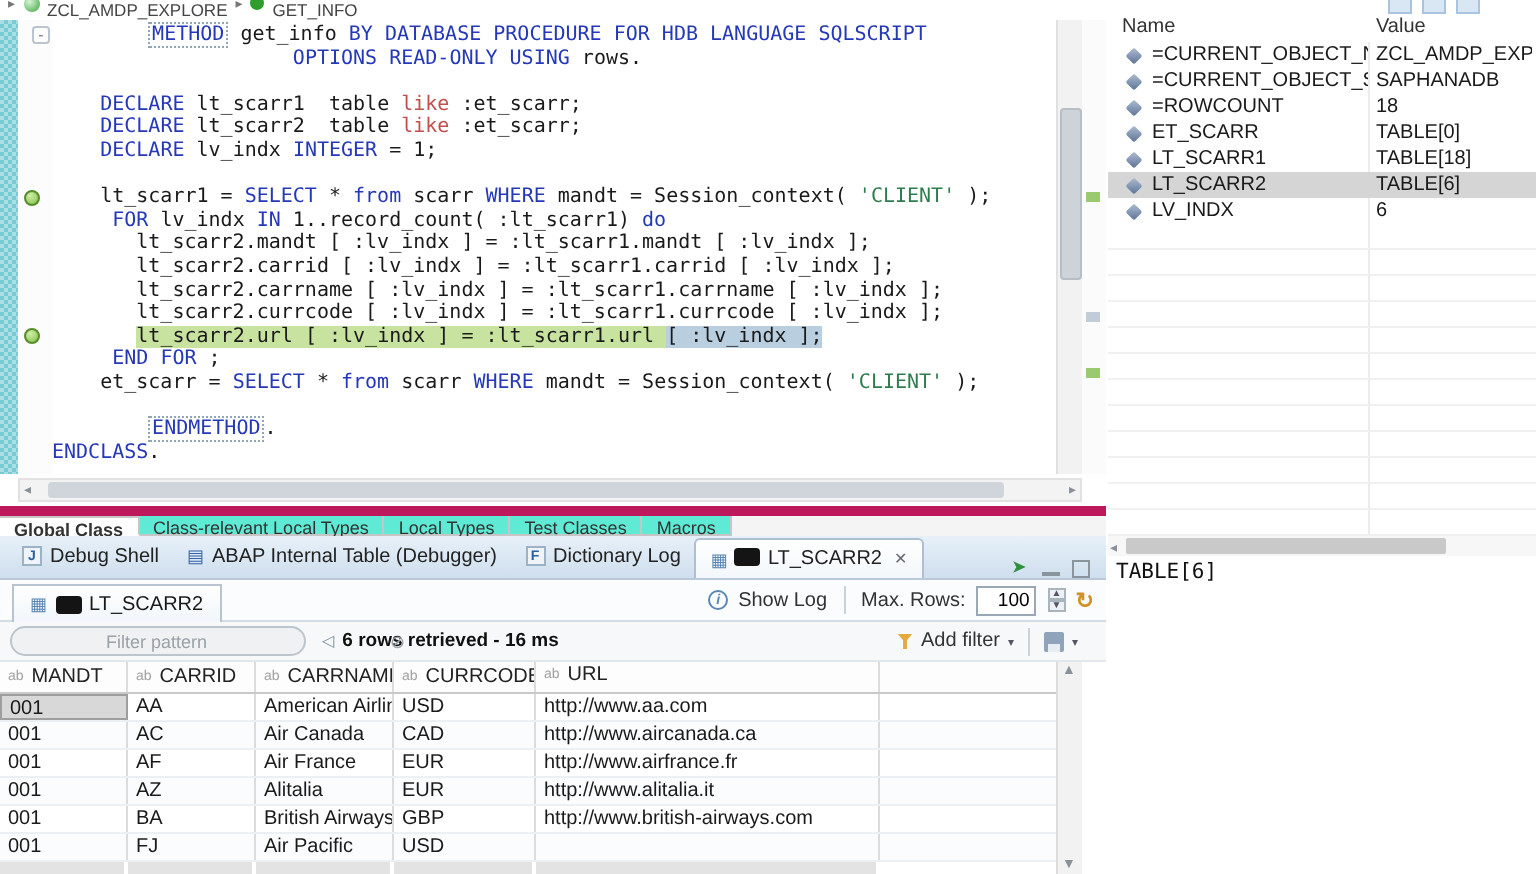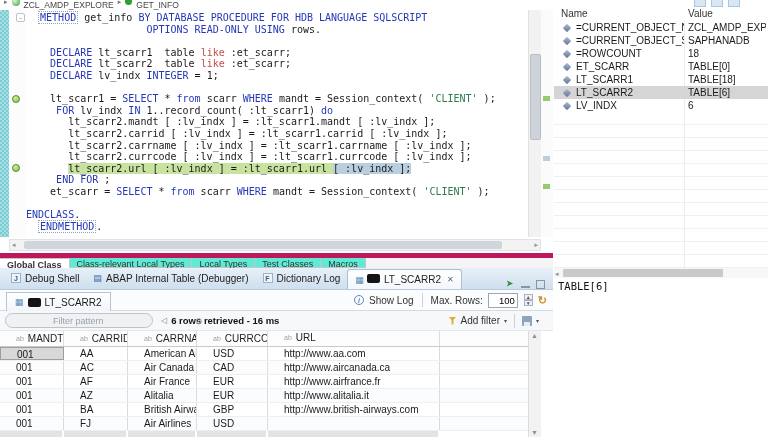--- a/index.html
+++ b/index.html
@@ -23,21 +23,21 @@
                 background-image:conic-gradient(#79cbd3 25%, #a9dee4 0 50%, #79cbd3 0 75%, #a9dee4 0);
                 background-size:4px 4px; }
   #fold-col { position:absolute; left:9px; top:0; width:17px; height:227px; background:#fcfcfc; }
   #code-lines { position:absolute; left:0; top:2px; width:528px; padding-left:26px;
                 font-family:"DejaVu Sans Mono","Liberation Mono",monospace; font-size:10px; }
   .code-line { height:11.6px; line-height:11.6px; white-space:pre; }
   .tk-p   { color:#1a1a1a; }
   .tk-k   { color:#2438b8; }
   .tk-r   { color:#c0504d; }
   .tk-s   { color:#2f7d4f; }
-  .tk-kbox{ color:#2438b8; border:1px dotted #8fa6b8; padding:0 1px; }
+  .tk-kbox{ color:#2438b8; border:1px dotted #8fa6b8; padding:0 1px;margin-left:36px; }
   .tk-hlg { background:#c8e2a0; }
   .tk-psel{ background:#b9cede; }
   .gutter-marker { position:absolute; left:12px; width:8px; height:8px; border-radius:50%;
                    background:radial-gradient(circle at 35% 30%, #d2eeab, #7fbf45); border:1px solid #568c2a; }
   .fold-minus { position:absolute; left:16px; width:9px; height:9px; background:#fff; border:1px solid #b9c4ce;
                 border-radius:2px; color:#778; font-size:8px; line-height:7px; text-align:center; }
   #editor-vscroll { position:absolute; right:12px; top:0; width:13px; height:227px; background:#f2f2f2; border-left:1px solid #e0e0e0; }
   #editor-vscroll .thumb { position:absolute; left:1px; top:44px; width:11px; height:86px; background:#cdd3d9; border:1px solid #b6bec6; border-radius:2px; }
   #overview-ruler { position:absolute; right:0; top:0; width:12px; height:227px; background:#fbfbfb; }
   .ov-mark { position:absolute; left:2px; width:7px; height:5px; }
@@ -100,21 +100,21 @@
   #status-text { font-weight:bold; font-size:9.5px; color:#111; }
   #filter-right { margin-left:auto; display:flex; align-items:center; gap:4px; padding-right:14px; color:#333; }
   .dd-caret { font-size:6px; color:#556; }
   .disk-ico { display:inline-block; width:10px; height:10px; background:#8fa3bb; border-radius:1px; position:relative; }
   .disk-ico::after { content:""; position:absolute; left:2px; bottom:0; width:6px; height:4px; background:#e8edf3; }
 
   
   #grid { position:absolute; left:0; top:41px; width:528px; height:106px; overflow:hidden; font-size:10px; }
   .grid-row { display:flex; height:14px; line-height:14px; }
   .grid-row.header { height:16px; line-height:16px; background:#fdfdfd; border-bottom:1px solid #c9c9c9; color:#222; }
-  .gcell { border-right:1px solid #dcdcdc; padding-left:16px; white-space:nowrap; overflow:hidden; }
+  .gcell { border-right:1px solid #dcdcdc; padding-left:4px; white-space:nowrap; overflow:hidden; }
   .grid-row.header .gcell { display:flex; align-items:center; gap:4px; }
   .col-type-glyph { color:#a0a0a0; font-size:7px; }
   .grid-row.data  { border-bottom:1px solid #edf0f3; background:#fff; }
   .grid-row.data:nth-child(odd) { background:#fbfcfd; }
   .gcell.selcell { background:#d8d8d8; border:1px solid #9e9e9e; }
   .grid-row.emptyrow .gcell { background:#e3e3e3; border-right:2px solid #fff; height:14px; }
   #grid-vscroll { position:absolute; right:12px; top:41px; width:13px; height:106px; background:#f2f2f2; border-left:1px solid #dcdcdc; }
   #grid-vscroll .arr { position:absolute; left:2px; font-size:7px; color:#8a9199; }
 
   
@@ -168,22 +168,22 @@
           <div class="code-line"><span class="tk-p">    lt_scarr1 = </span><span class="tk-k">SELECT</span><span class="tk-p"> * </span><span class="tk-k">from</span><span class="tk-p"> scarr </span><span class="tk-k">WHERE</span><span class="tk-p"> mandt = Session_context( </span><span class="tk-s">'CLIENT'</span><span class="tk-p"> );</span></div>
           <div class="code-line"><span class="tk-p">     </span><span class="tk-k">FOR</span><span class="tk-p"> lv_indx </span><span class="tk-k">IN</span><span class="tk-p"> 1..record_count( :lt_scarr1) </span><span class="tk-k">do</span></div>
           <div class="code-line"><span class="tk-p">       lt_scarr2.mandt [ :lv_indx ] = :lt_scarr1.mandt [ :lv_indx ];</span></div>
           <div class="code-line"><span class="tk-p">       lt_scarr2.carrid [ :lv_indx ] = :lt_scarr1.carrid [ :lv_indx ];</span></div>
           <div class="code-line"><span class="tk-p">       lt_scarr2.carrname [ :lv_indx ] = :lt_scarr1.carrname [ :lv_indx ];</span></div>
           <div class="code-line"><span class="tk-p">       lt_scarr2.currcode [ :lv_indx ] = :lt_scarr1.currcode [ :lv_indx ];</span></div>
           <div class="code-line"><span class="tk-p">       </span><span class="tk-hlg">lt_scarr2.url [ :lv_indx ] = :lt_scarr1.url </span><span class="tk-psel">[ :lv_indx ];</span></div>
           <div class="code-line"><span class="tk-p">     </span><span class="tk-k">END FOR</span><span class="tk-p"> ;</span></div>
           <div class="code-line"><span class="tk-p">    et_scarr = </span><span class="tk-k">SELECT</span><span class="tk-p"> * </span><span class="tk-k">from</span><span class="tk-k"></span><span class="tk-p"> scarr </span><span class="tk-k">WHERE</span><span class="tk-p"> mandt = Session_context( </span><span class="tk-s">'CLIENT'</span><span class="tk-p"> );</span></div>
           <div class="code-line"><span class="tk-p"></span></div>
+          <div class="code-line"><span class="tk-p">  </span><span class="tk-kbox">ENDMETHOD</span><span class="tk-p">.</span></div>
           <div class="code-line"><span class="tk-k">ENDCLASS</span><span class="tk-p">.</span></div>
-          <div class="code-line"><span class="tk-p">  </span><span class="tk-kbox">ENDMETHOD</span><span class="tk-p">.</span></div>
         </div>
       <div id="editor-vscroll">
           <div class="thumb"></div>
         </div>
       <div id="overview-ruler">
         <div class="ov-mark" style="top:86px;background:#9ac96f"></div>
         <div class="ov-mark" style="top:146px;background:#c0ccd8"></div>
         <div class="ov-mark" style="top:174px;background:#9ac96f"></div>
       </div>
       <div id="editor-hscroll">
@@ -333,21 +333,21 @@
             <div class="gcell" style="width: 64px;">001</div>
             <div class="gcell" style="width: 64px;">BA</div>
             <div class="gcell" style="width: 69px;">British Airways</div>
             <div class="gcell" style="width: 71px;">GBP</div>
             <div class="gcell" style="width: 172px;">http://www.british-airways.com</div>
             <div class="gcell" style="width: 88px; border-right: none;"></div>
           </div>
           <div class="grid-row data">
             <div class="gcell" style="width: 64px;">001</div>
             <div class="gcell" style="width: 64px;">FJ</div>
-            <div class="gcell" style="width: 69px;">Air Airlines</div>
+            <div class="gcell" style="width: 69px;">Air Pacific</div>
             <div class="gcell" style="width: 71px;">USD</div>
             <div class="gcell" style="width: 172px;"></div>
             <div class="gcell" style="width: 88px; border-right: none;"></div>
           </div>
           <div class="grid-row emptyrow">
             <div class="gcell" style="width: 64px;"></div>
             <div class="gcell" style="width: 64px;"></div>
             <div class="gcell" style="width: 69px;"></div>
             <div class="gcell" style="width: 71px;"></div>
             <div class="gcell" style="width: 172px;"></div>

